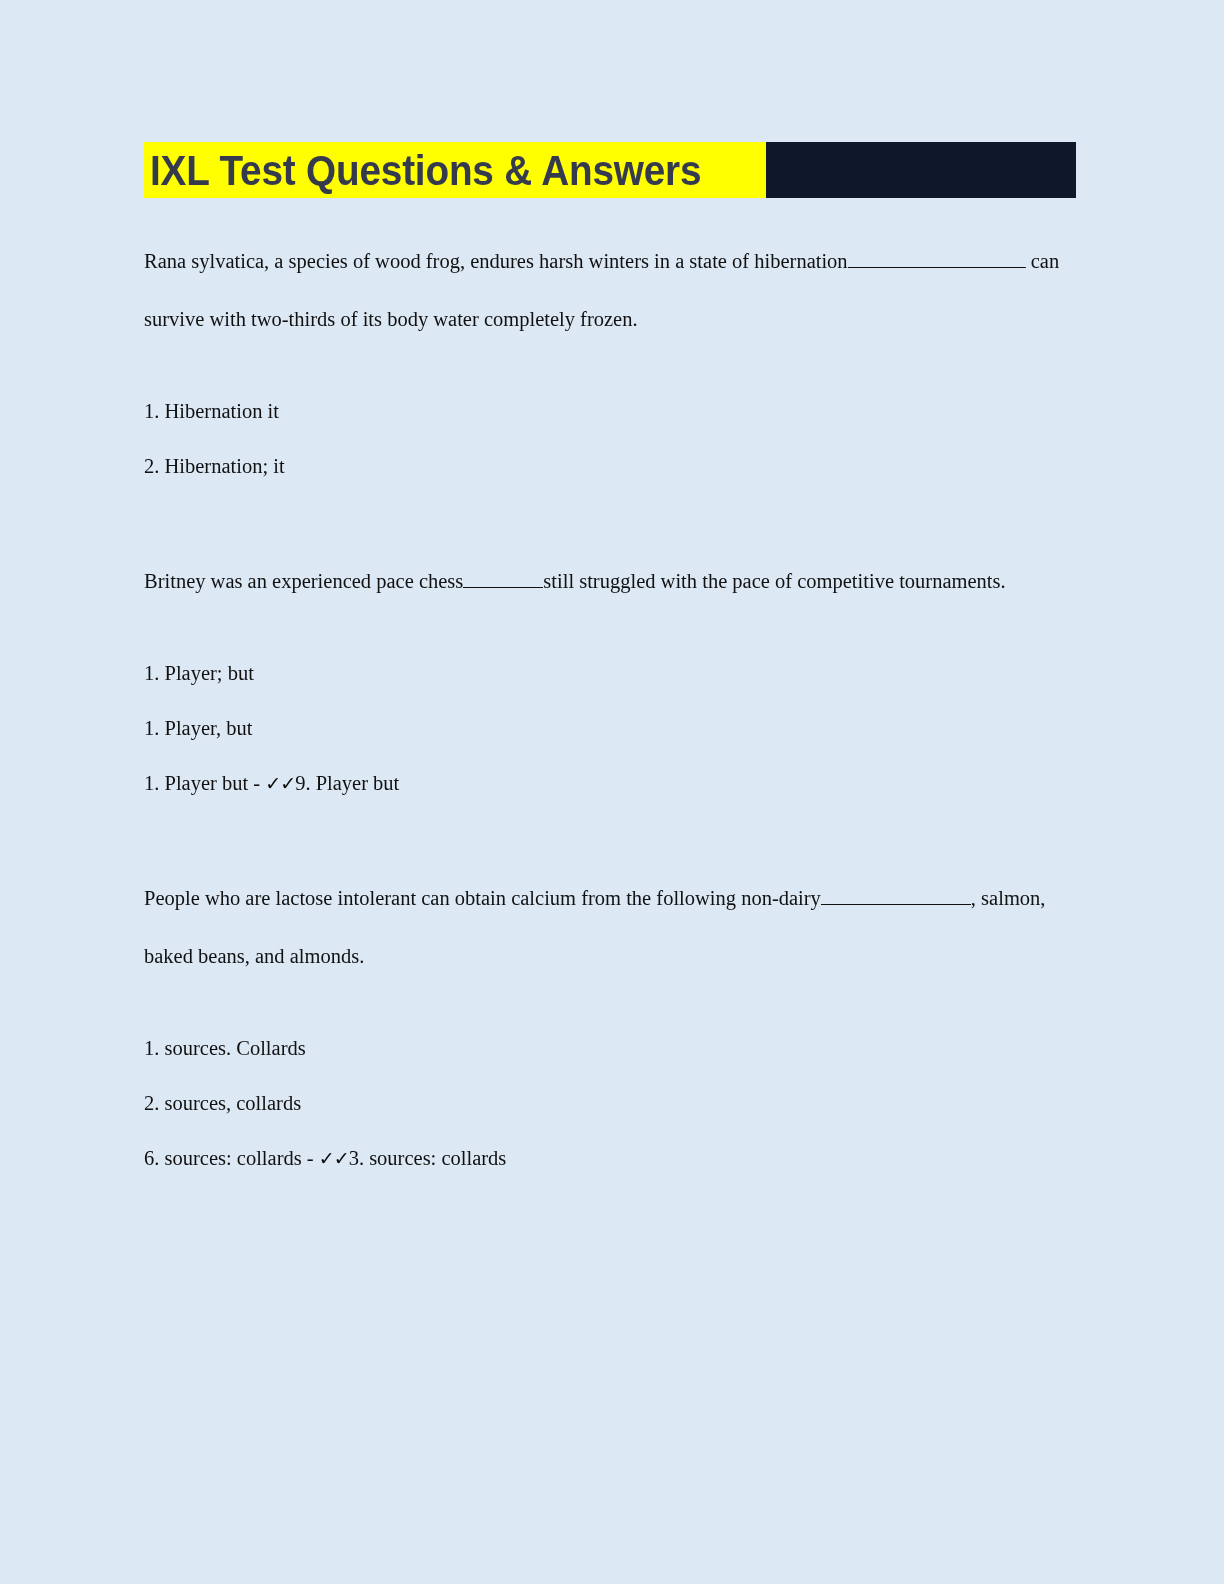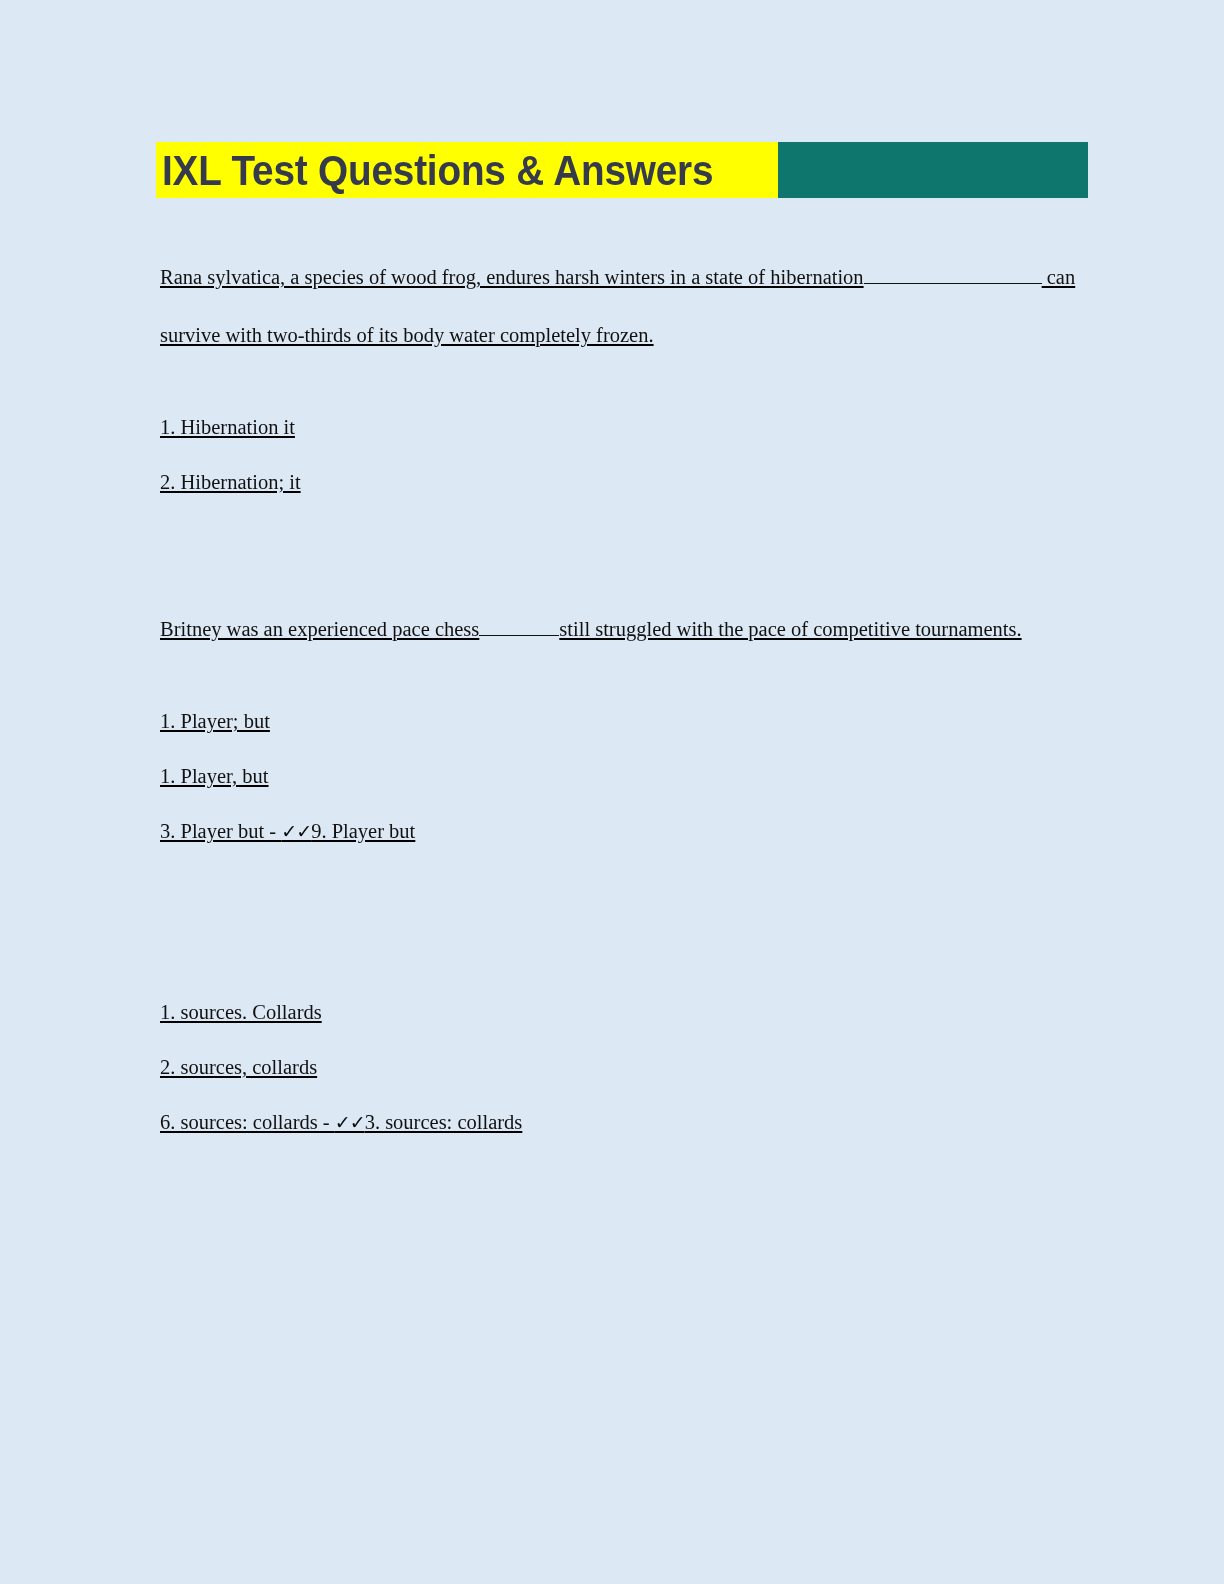--- a/index.html
+++ b/index.html
@@ -18,25 +18,25 @@
   .page {
     position: relative;
     width: 1224px;
     height: 1584px;
     box-sizing: border-box;
   }
 
   
   .title-band {
     position: absolute;
-    left: 156px;
+    left: 144px;
     top: 142px;
     width: 932px;
     height: 56px;
-    background: #0f766e;
+    background: #0f172a;
     display: flex;
     align-items: center;
   }
   .title-highlight {
     display: inline-block;
     background: #ffff00;
     height: 56px;
     padding: 0 4px 0 6px;
     box-sizing: border-box;
     display: flex;
@@ -58,22 +58,21 @@
 
   
   .content {
     position: absolute;
     left: 144px;
     top: 232px;
     width: 960px;
   }
 
   .qblock {
-    margin: 16px;
-    text-decoration: underline;
+    margin: 0;
   }
 
   .q-stem {
     font-size: 20.5px;
     line-height: 58px;
     color: #111111;
     margin: 0;
     width: 920px;
   }
 
@@ -139,27 +138,28 @@
     <div class="gap-md"></div>
 
     <div class="qblock">
       <p class="q-stem"><span>Britney was an experienced pace chess</span><span class="blank blank-short"></span><span>still struggled with the pace of competitive tournaments.</span></p>
 
       <div class="gap-sm"></div>
 
       <ul class="q-options">
         <li><span>1. Player; but</span></li>
         <li><span>1. Player, but</span></li>
-        <li><span>3. Player but - </span><span class="check">✓✓</span><span>9. Player but</span></li>
+        <li><span>1. Player but - </span><span class="check">✓✓</span><span>9. Player but</span></li>
       </ul>
     </div>
 
     <div class="gap-md"></div>
 
     <div class="qblock">
+      <p class="q-stem"><span>People who are lactose intolerant can obtain calcium from the following non-dairy</span><span class="blank blank-mid"></span><span>, salmon, baked beans, and almonds.</span></p>
 
       <div class="gap-sm"></div>
 
       <ul class="q-options">
         <li><span>1. sources. Collards</span></li>
         <li><span>2. sources, collards</span></li>
         <li><span>6. sources: collards - </span><span class="check">✓✓</span><span>3. sources: collards</span></li>
       </ul>
     </div>
 

